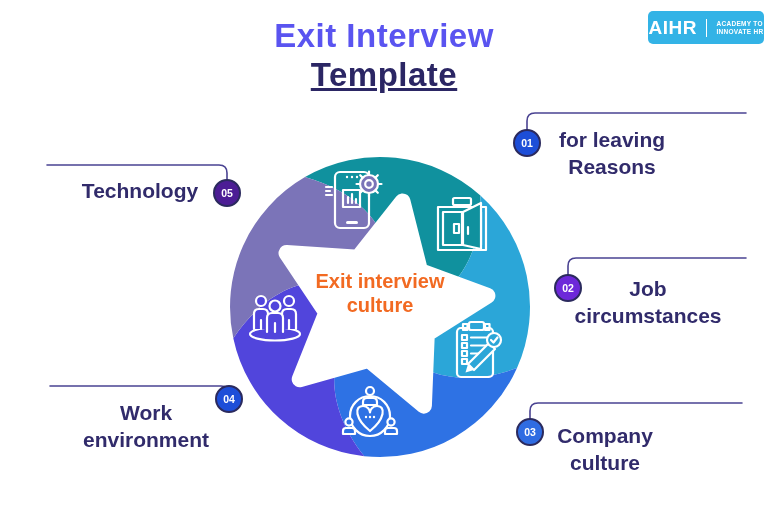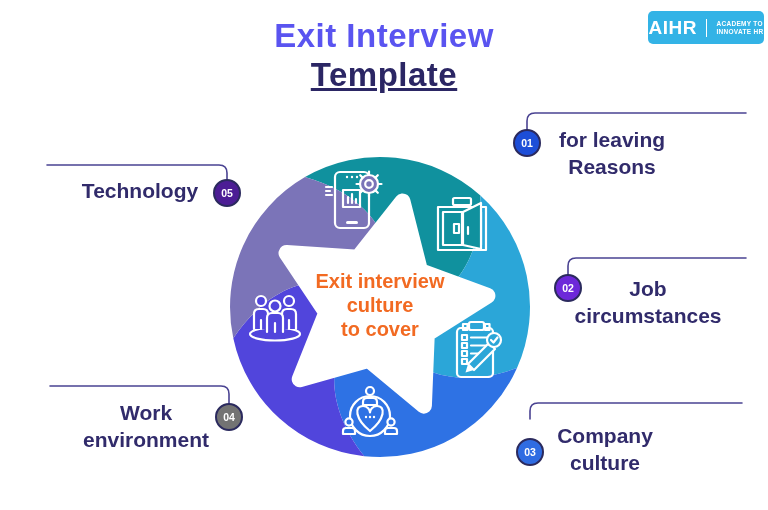--- a/index.html
+++ b/index.html
@@ -134,35 +134,34 @@
       <line x1="14" y1="5" x2="14" y2="14"></line>
       <circle cx="0" cy="-9" r="5.5" style="fill:var(--c-blade_indigo)"></circle>
       <path d="M-8,17 L-8,3 Q-8,-2 -3,-2 L3,-2 Q8,-2 8,3 L8,17" style="fill:var(--c-blade_indigo)"></path>
       <line x1="0" y1="8" x2="0" y2="17"></line>
     </g>
   </svg>
 
   <div class="abs center-text">
     <span style="display:block;">Exit interview</span>
     <span style="display:block;">culture</span>
-    <span style="display:block;">to cover</span>
   </div>
 
   <svg class="abs connector-layer" width="768" height="510" viewBox="0 0 768 510" fill="none" stroke-width="1.6" stroke-linecap="round">
     <path style="stroke:var(--c-connector)" d="M527,130 V121 Q527,113 535,113 H746"></path>
     <path style="stroke:var(--c-connector)" d="M568,275 V266 Q568,258 576,258 H746"></path>
     <path style="stroke:var(--c-connector)" d="M530,419 V411 Q530,403 538,403 H742"></path>
     <path style="stroke:var(--c-connector)" d="M50,386 H221 Q229,386 229,394 V403"></path>
     <path style="stroke:var(--c-connector)" d="M47,165 H219 Q227,165 227,173 V179"></path>
   </svg>
 
   <div class="abs badge" style="left: 513px; top: 129px; background: #1d4ed8;">01</div>
   <div class="abs badge" style="left: 554px; top: 274px; background: #6d28d9;">02</div>
-  <div class="abs badge" style="left: 516px; top: 418px; background: rgb(47, 108, 226); margin-top: 20px;">03</div>
-  <div class="abs badge" style="left: 215px; top: 403px; background: #737373;">04</div>
+  <div class="abs badge" style="left: 516px; top: 418px; background: rgb(47, 108, 226);">03</div>
+  <div class="abs badge" style="left: 215px; top: 385px; background: #1d4ed8;">04</div>
   <div class="abs badge" style="left: 213px; top: 179px; background: #4c1d95;">05</div>
 
   <div class="abs topic-label" style="left:522px;top:126px;width:180px;">
     <span>for leaving</span>
     <span>Reasons</span>
   </div>
   <div class="abs topic-label" style="left:515px;top:422px;width:180px;">
     <span>Company</span>
     <span>culture</span>
   </div>

